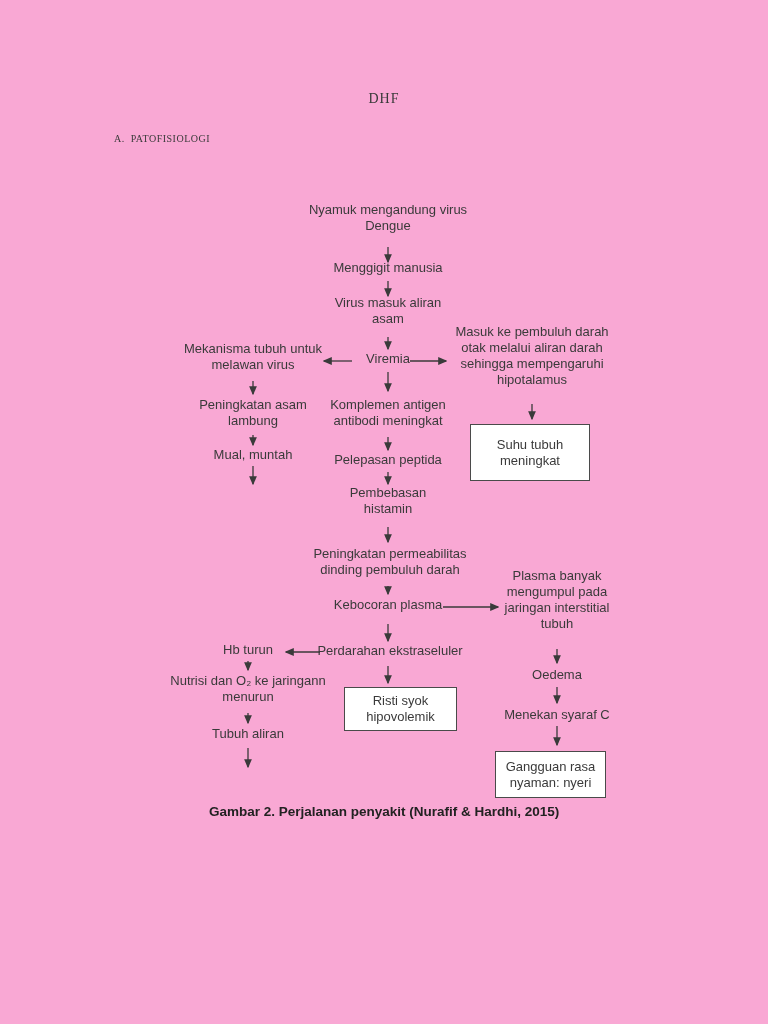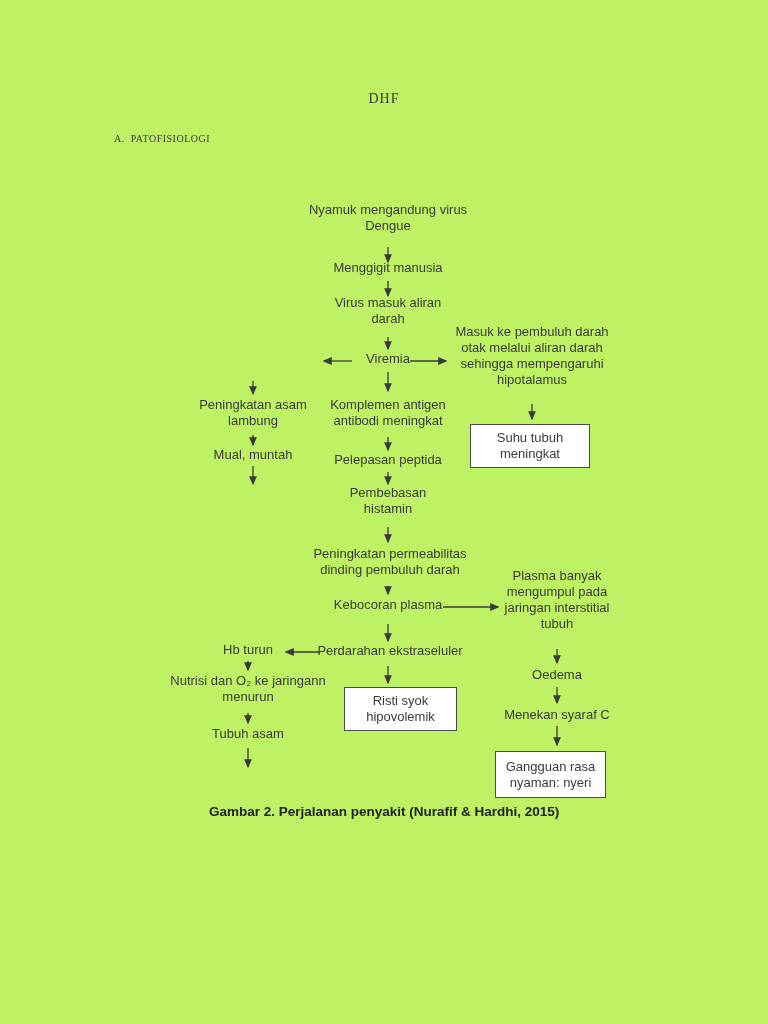--- a/index.html
+++ b/index.html
@@ -1,17 +1,17 @@
 <!DOCTYPE html>
 <html><head>
 <meta charset="utf-8">
 <style>
   html,body{margin:0;padding:0;background:#ffffff;}
   .page{
-    position:relative;width:768px;height:1024px;background:#bef264;overflow:hidden;
+    position:relative;width:768px;height:1024px;background:#f9a8d4;overflow:hidden;
     font-family:"Liberation Sans", sans-serif;color:#333333;
   }
   .doc-title{
     position:absolute;top:91px;left:0;width:768px;text-align:center;
     font-family:"Liberation Serif", serif;font-size:14px;letter-spacing:1px;color:#3a3a3a;
     white-space:pre;
   }
   .heading{
     position:absolute;top:133px;left:114px;
     font-family:"Liberation Serif", serif;font-size:10px;letter-spacing:0.5px;color:#3a3a3a;
@@ -71,23 +71,25 @@
     </g>
   </svg>
 
   <div class="doc-title">DHF</div>
   <div class="heading">A.  PATOFISIOLOGI</div>
 
   <div class="node" style="left:303px;top:202px;width:170px;">Nyamuk mengandung virus
 Dengue</div>
   <div class="node" style="left:313px;top:260px;width:150px;">Menggigit manusia</div>
   <div class="node" style="left:318px;top:295px;width:140px;">Virus masuk aliran
-darah</div>
+asam</div>
   <div class="node" style="left:348px;top:351px;width:80px;">Viremia</div>
 
+  <div class="node" style="left:168px;top:341px;width:170px;">Mekanisma tubuh untuk
+melawan virus</div>
   <div class="node" style="left:442px;top:324px;width:180px;">Masuk ke pembuluh darah
 otak melalui aliran darah
 sehingga mempengaruhi
 hipotalamus</div>
 
   <div class="node" style="left:183px;top:397px;width:140px;">Peningkatan asam
 lambung</div>
   <div class="node" style="left:198px;top:447px;width:110px;">Mual, muntah</div>
 
   <div class="node" style="left:313px;top:397px;width:150px;">Komplemen antigen
@@ -103,23 +105,23 @@
   <div class="node" style="left:477px;top:568px;width:160px;">Plasma banyak
 mengumpul pada
 jaringan interstitial
 tubuh</div>
   <div class="node" style="left:517px;top:667px;width:80px;">Oedema</div>
   <div class="node" style="left:487px;top:707px;width:140px;">Menekan syaraf C</div>
 
   <div class="node" style="left:208px;top:642px;width:80px;">Hb turun</div>
   <div class="node" style="left:148px;top:673px;width:200px;">Nutrisi dan O₂ ke jaringann
 menurun</div>
-  <div class="node" style="left:198px;top:726px;width:100px;">Tubuh asam</div>
+  <div class="node" style="left:198px;top:726px;width:100px;">Tubuh aliran</div>
 
-  <div class="node fbox" style="left:470px;top:424px;width:120px;height:44px;">Suhu tubuh
+  <div class="node fbox" style="left:470px;top:424px;width:120px;height:57px;">Suhu tubuh
 meningkat</div>
   <div class="node fbox" style="left:344px;top:687px;width:113px;height:44px;">Risti syok
 hipovolemik</div>
   <div class="node fbox" style="left:495px;top:751px;width:111px;height:47px;">Gangguan rasa
 nyaman: nyeri</div>
 
   <div class="caption">Gambar 2. Perjalanan penyakit (Nurafif &amp; Hardhi, 2015)</div>
 
 </div>
 

